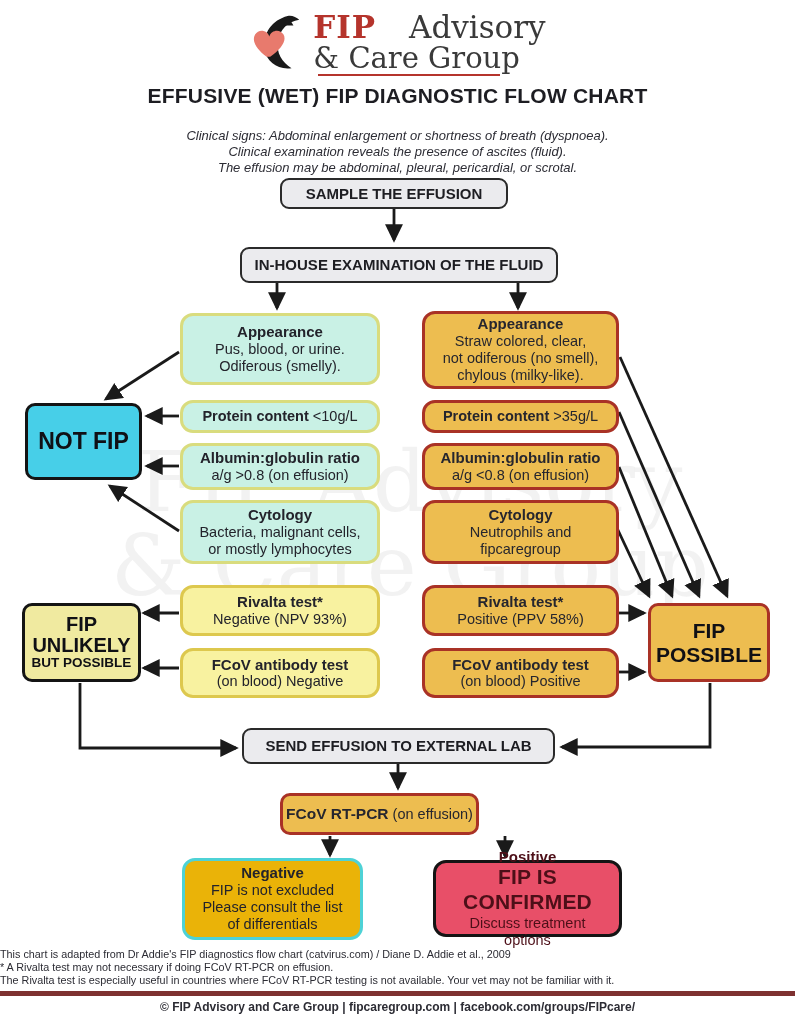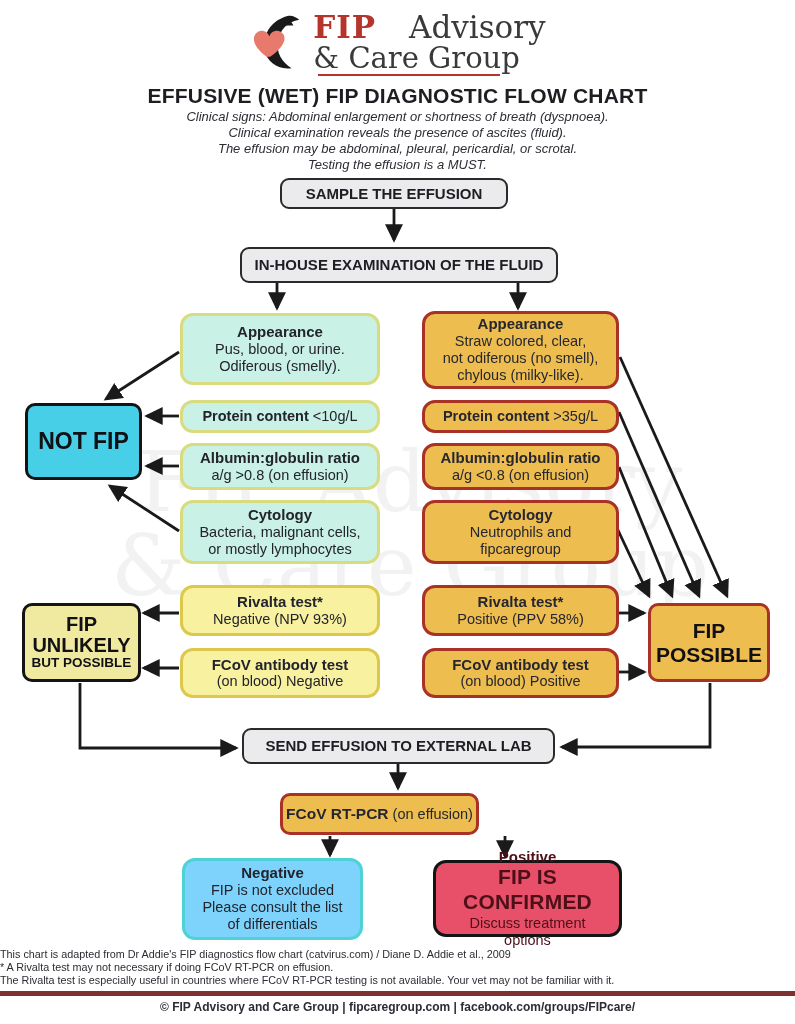--- a/index.html
+++ b/index.html
@@ -10,41 +10,41 @@
   .logo{position:absolute;top:12px;left:0;width:795px;display:flex;justify-content:center;align-items:center;gap:6px;}
   .logo-mark{width:58px;height:58px;}
   .logo-text{line-height:1.02;font-family:"DejaVu Serif","Liberation Serif",serif;}
   .logo-row1{font-size:31px;}
   .logo-fip{color:#b5342c;font-weight:bold;letter-spacing:1px;}
   .logo-rest{color:#3a3a3a;margin-left:23px;}
   .logo-row2{font-size:29px;color:#3a3a3a;}
   .logo-underline{position:absolute;top:74px;left:318px;width:182px;height:2px;background:#b5342c;}
 
   .title{position:absolute;top:84px;left:0;width:795px;text-align:center;font-size:21px;font-weight:bold;color:#1d1d22;letter-spacing:.2px;}
-  .sub{position:absolute;left:0;width:795px;text-align:center;font-style:italic;font-size:13px;color:#2c2c34;}
+  .sub{position:absolute;left:0;width:795px;text-align:center;font-style:italic;font-size:13px;color:#2c2c34;margin-top:19px;}
   .sub b{font-weight:normal;}
 
   
   .wm{position:absolute;left:90px;top:440px;width:640px;text-align:center;
       font-family:"DejaVu Serif","Liberation Serif",serif;font-size:84px;line-height:1.0;
       color:rgba(70,70,70,0.07);pointer-events:none;white-space:nowrap;}
 
   
   .box{position:absolute;box-sizing:border-box;display:flex;flex-direction:column;align-items:center;justify-content:center;
        text-align:center;border-radius:13px;line-height:1.18;font-size:14.5px;}
   .box .bt{font-weight:bold;font-size:15px;}
   .ml{white-space:pre-line;}
   .gray{background:#ebebee;border:2px solid #2a2a2a;border-radius:9px;font-weight:bold;font-size:15px;color:#1d1d22;}
   .mint{background:#c9f1e5;border:3px solid #d9dc7e;}
   .payel{background:#f8f2a0;border:3px solid #ddc84e;}
   .amber{background:#edbd50;border:3px solid #a93226;color:#26262e;}
   .bigcyan{background:#47cfe8;border:3px solid #141414;border-radius:10px;font-weight:bold;font-size:23px;color:#101015;}
   .bigyellow{background:#f0eaa0;border:3px solid #141414;border-radius:10px;font-weight:bold;color:#101015;line-height:1.05;}
   .bigamber{background:#edbd50;border:3px solid #a93226;border-radius:10px;font-weight:bold;font-size:21px;color:#101015;line-height:1.1;}
-  .resneg{background:#7dd3fc;border:3px solid #4ed2d6;}
+  .resneg{background:#eab308;border:3px solid #4ed2d6;}
   .respos{background:#e84f68;border:3px solid #141414;color:#4d0f18;}
   .respos .bt{color:#4d0f18;}
   .respos .headline{font-weight:bold;font-size:21px;letter-spacing:.2px;}
 
   
   svg.flow{position:absolute;left:0;top:0;pointer-events:none;}
 
   
   .fnote{position:absolute;left:0;width:795px;text-align:left;font-size:10.8px;color:#2c2c34;}
   .redbar{position:absolute;left:0;top:991px;width:795px;height:5px;background:#7e3130;}

